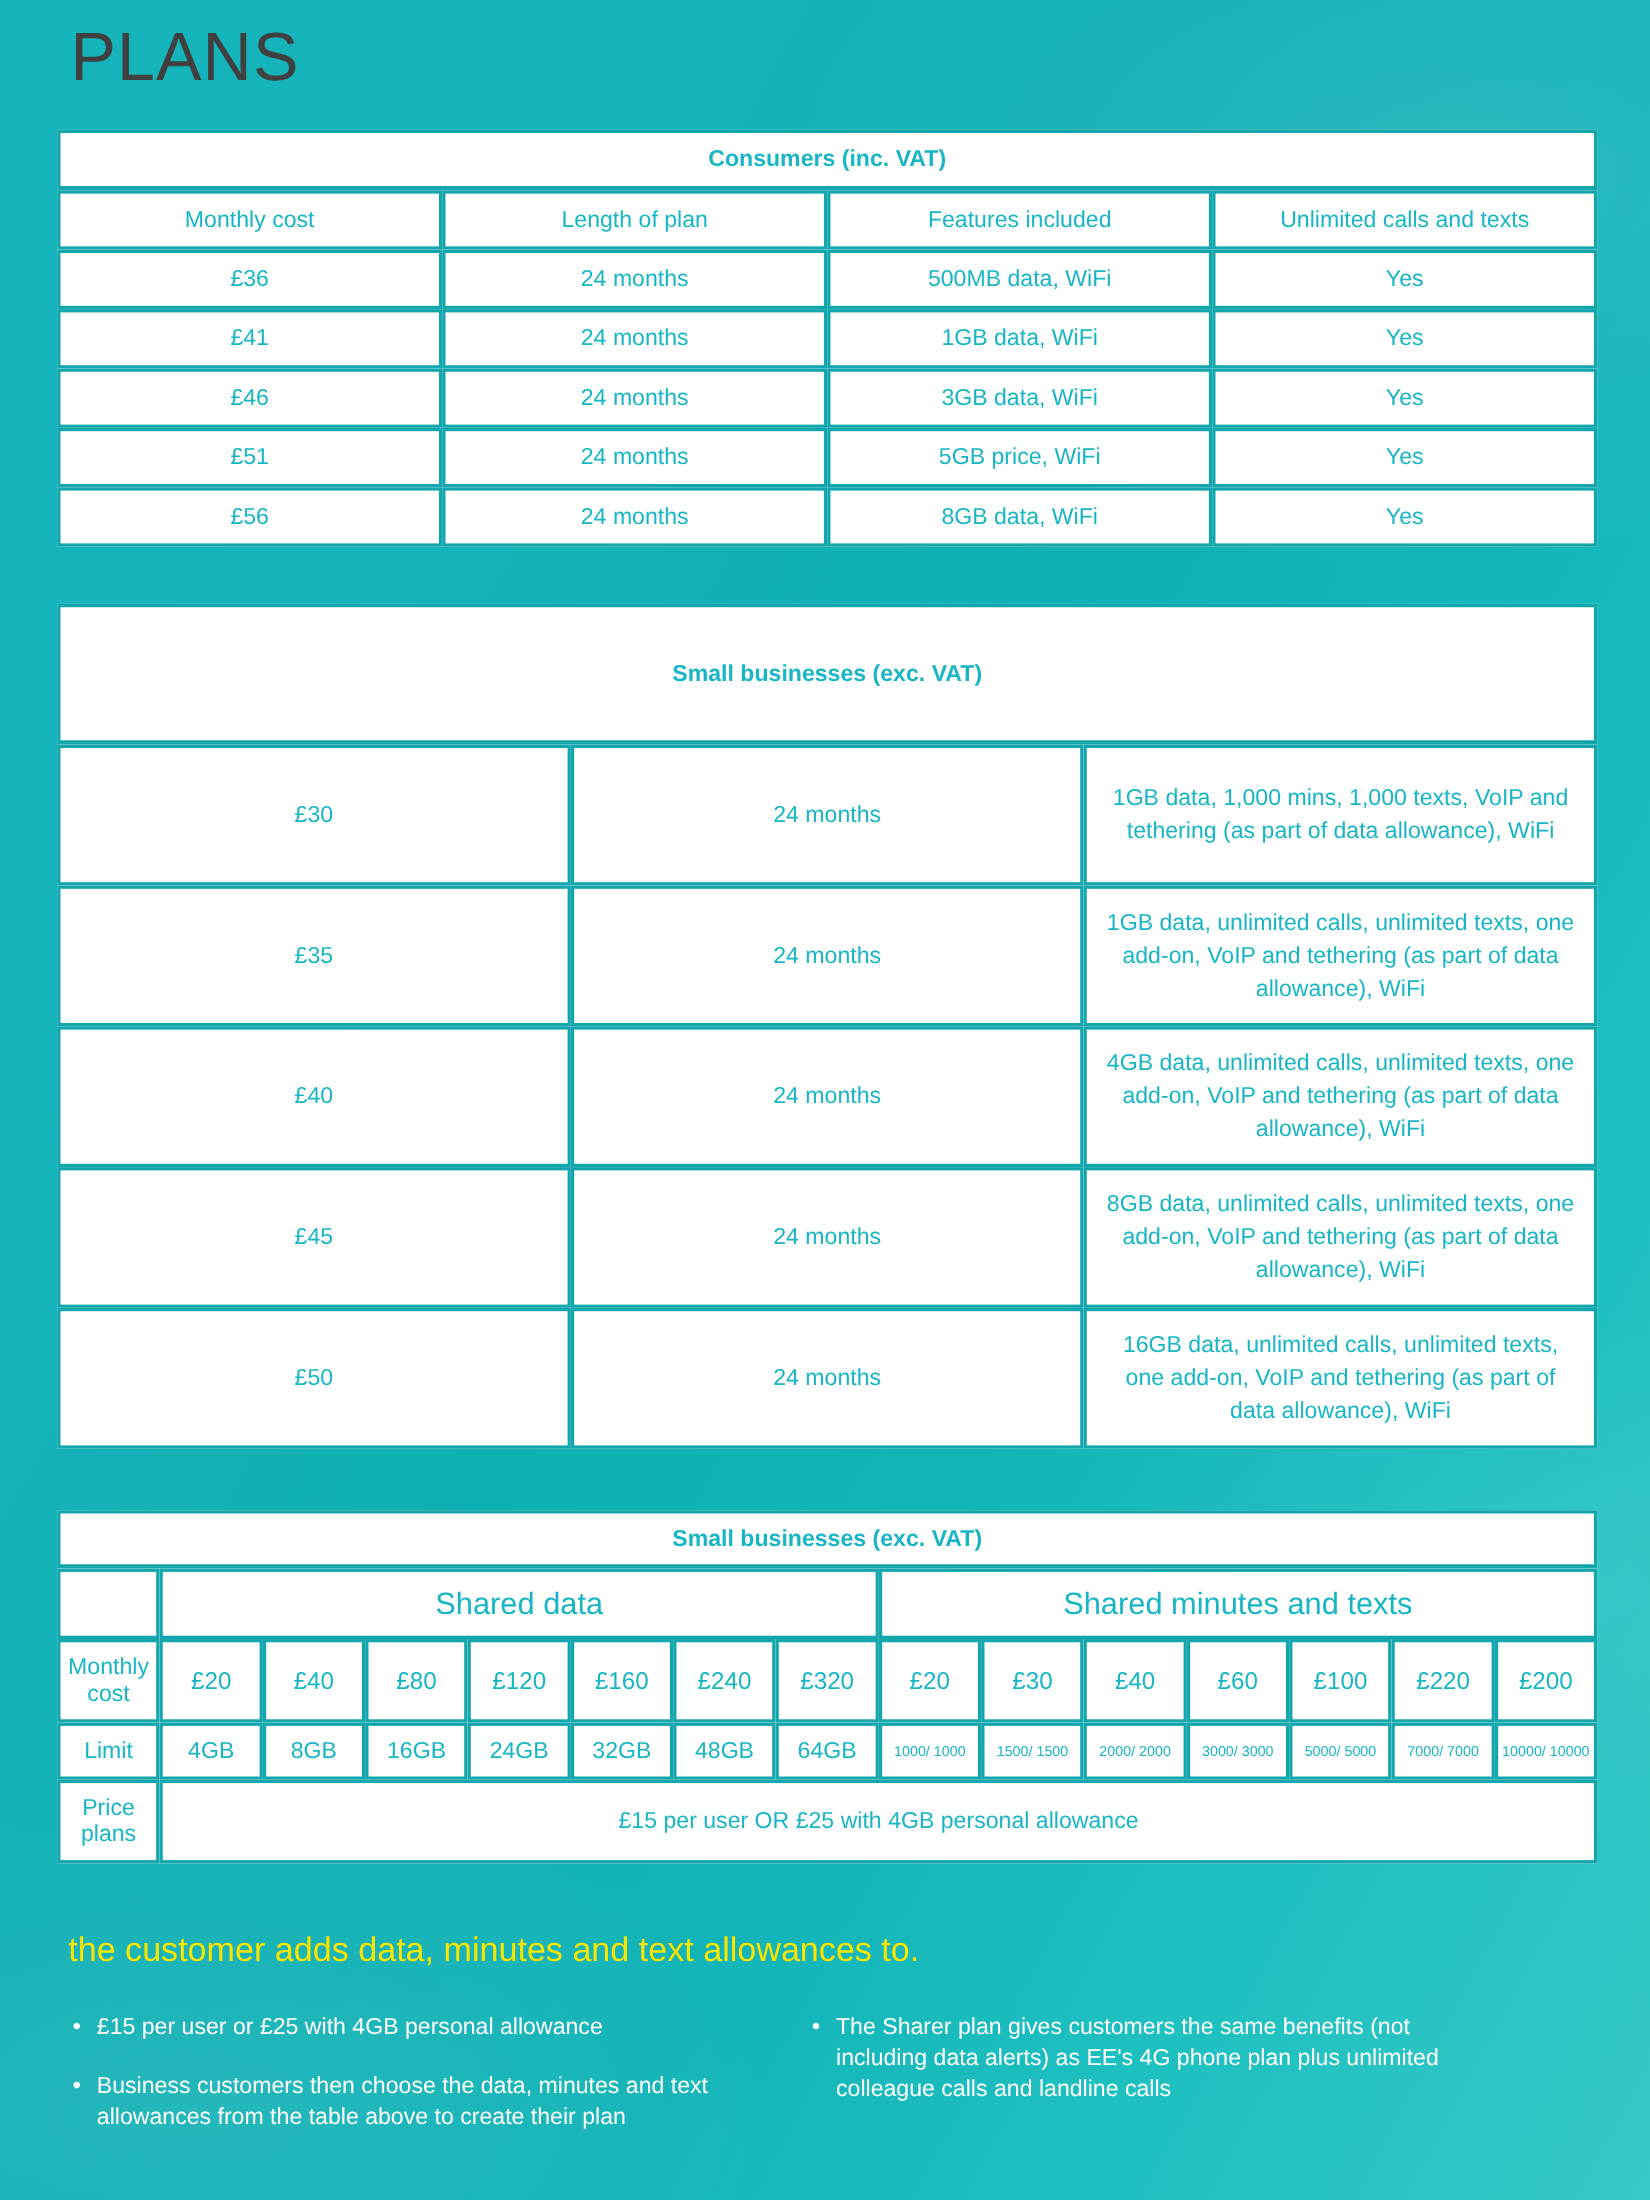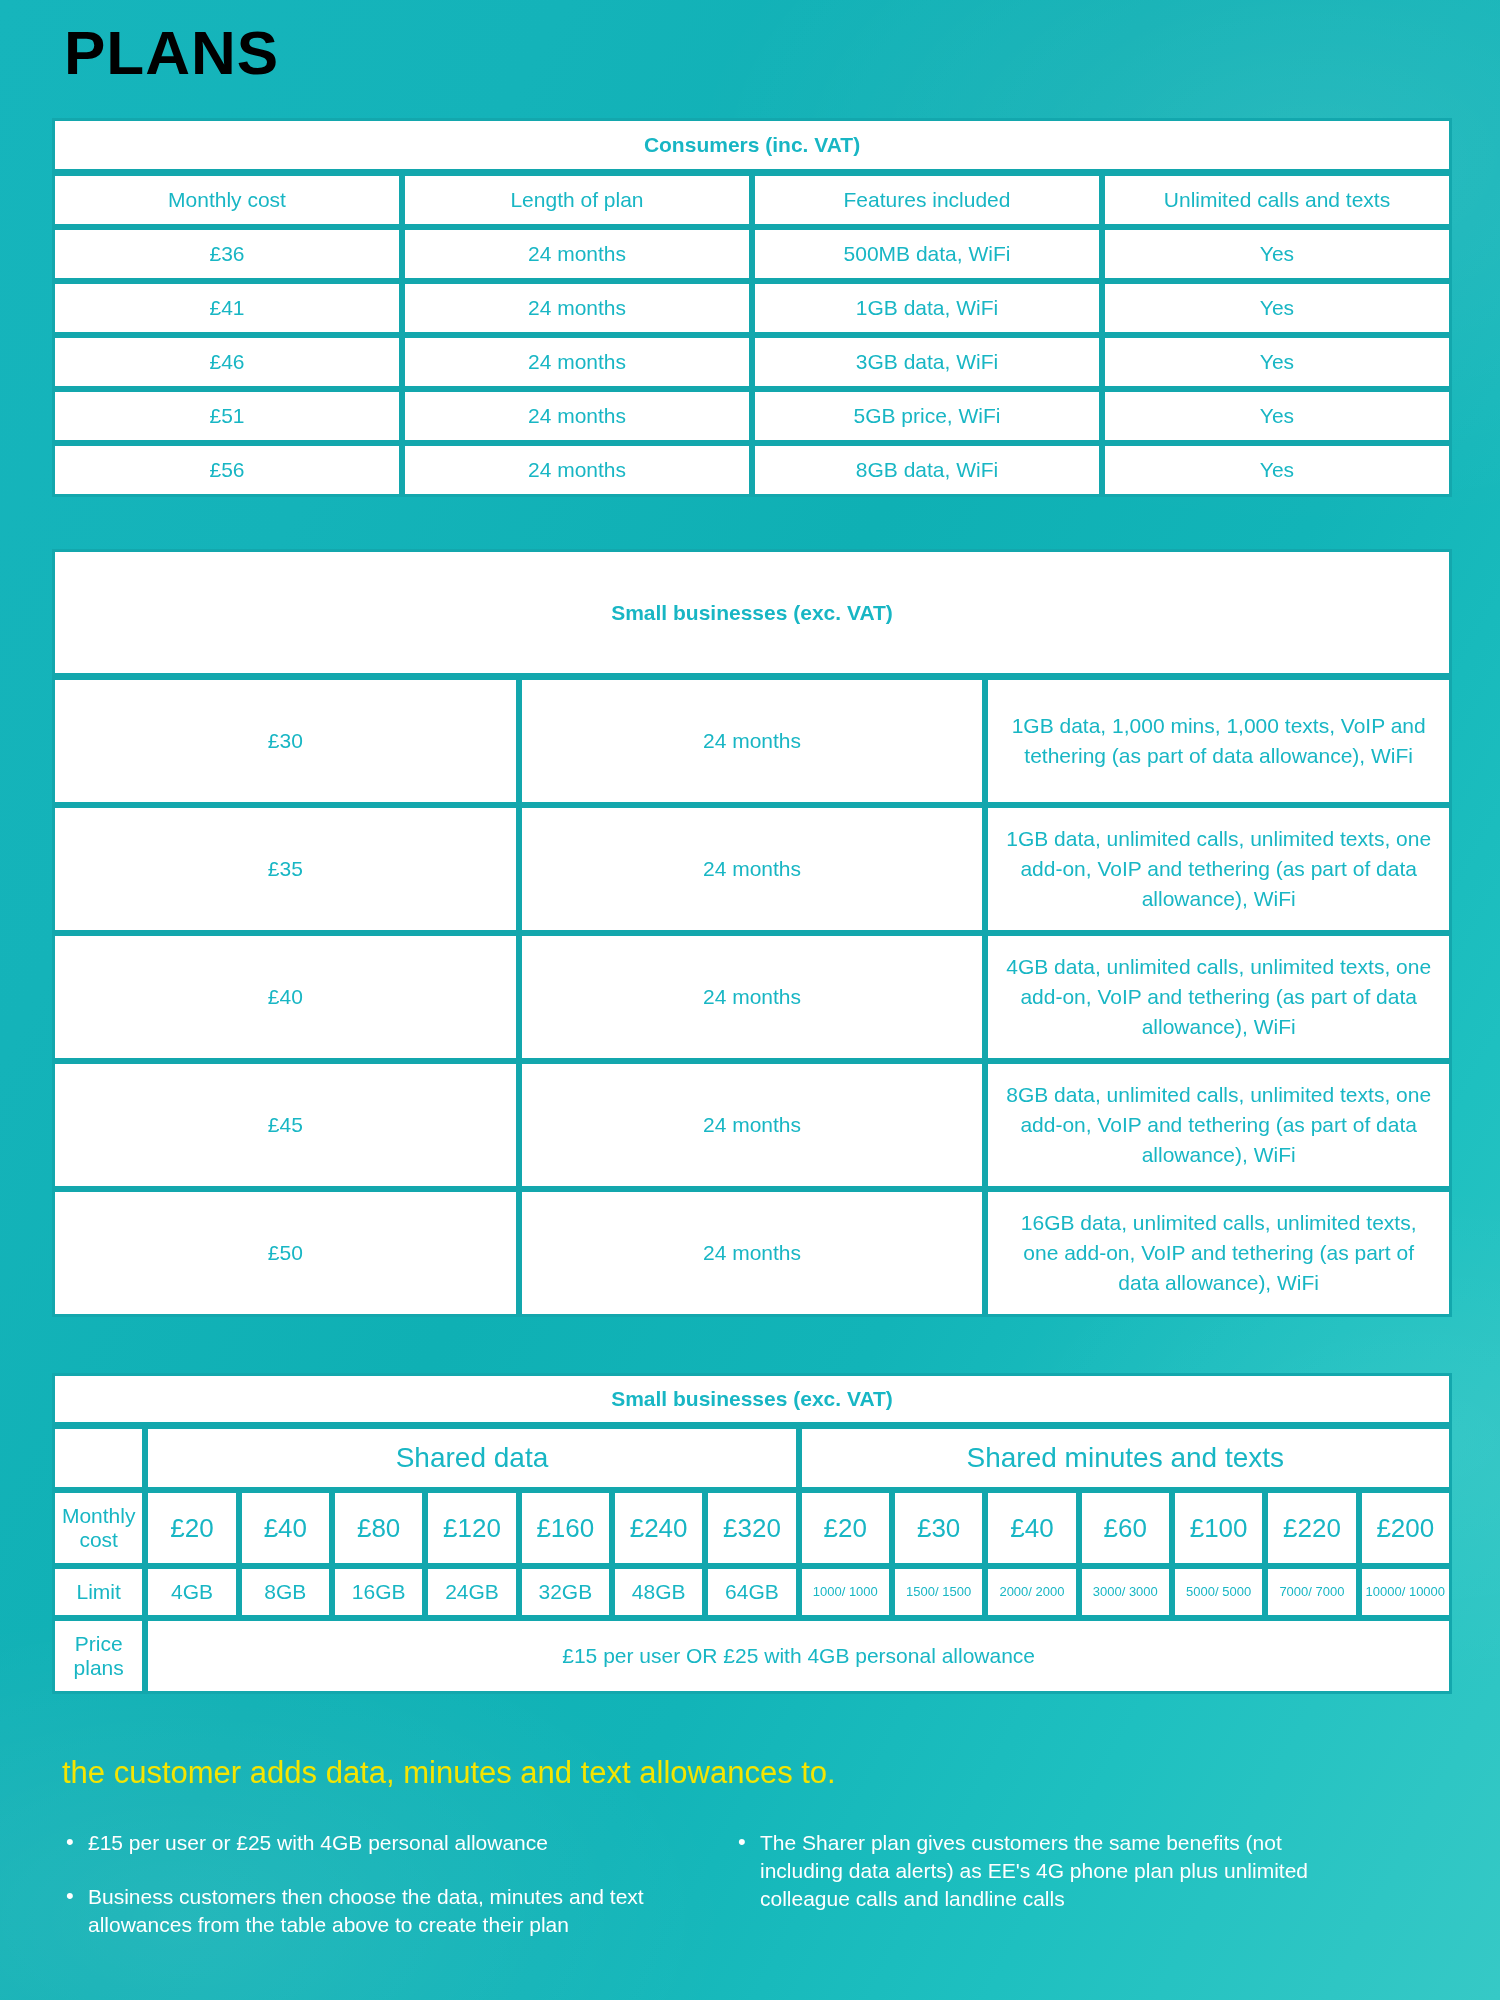--- a/index.html
+++ b/index.html
@@ -33,23 +33,23 @@
   .page {
     position: relative;
     z-index: 1;
     width: 1500px;
     height: 2000px;
     padding: 0 52px;
   }
 
   
   .page-title {
-    color: #000000;
+    color: #404040;
     font-size: 62px;
-    font-weight: 700;
+    font-weight: 400;
     letter-spacing: 1px;
     line-height: 1;
     padding: 22px 0 0 12px;
   }
 
   
   .plan-table {
     width: 1400px;
     border-collapse: separate;
     border-spacing: 0;
@@ -87,21 +87,21 @@
     line-height: 1.42;
     padding: 16px 16px;
   }
   .t-sb tbody tr td { height: 128px; }
 
   
   .t-sharer { margin-top: 56px; }
   .t-sharer td { font-size: 21px; padding: 11px 4px; }
   .t-sharer .grp { font-size: 28px; padding: 13px 4px; }
   .t-sharer .rowlabel { font-size: 21px; }
-  .t-sharer .price-cell { font-size: 26px; padding: 11px 2px; }
+  .t-sharer .price-cell { font-size: 22px; padding: 11px 2px; }
   .t-sharer .limit-cell { font-size: 21px; padding: 11px 2px; }
   .t-sharer .limit-small {
     font-size: 13px;
     line-height: 1.25;
     padding: 10px 2px;
   }
   .t-sharer .priceplans-val { font-size: 21px; padding: 13px 8px; }
 
   
   .callout {

